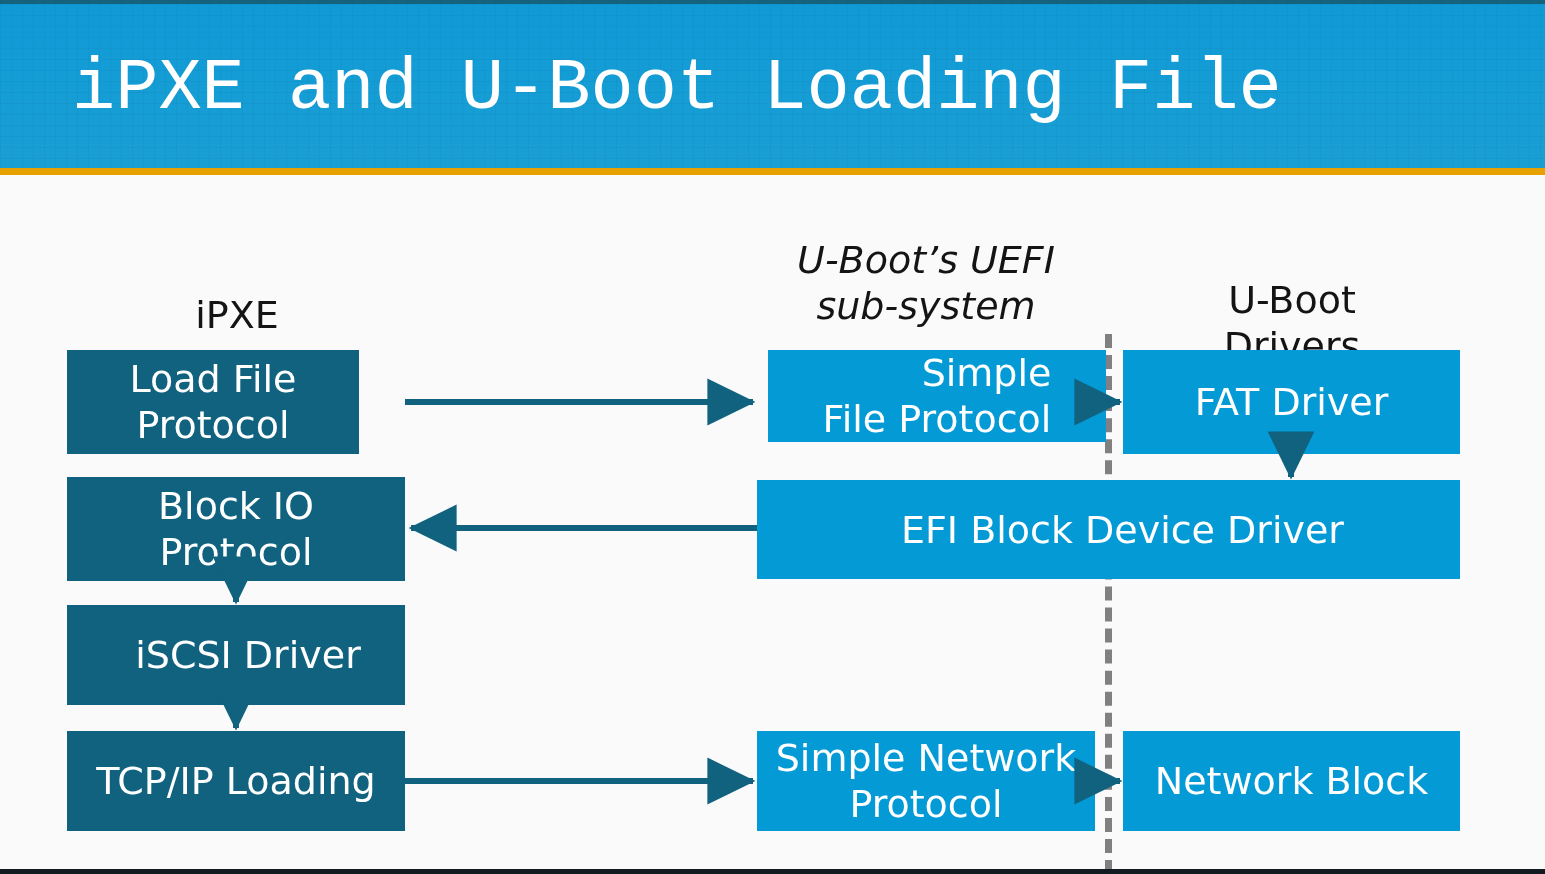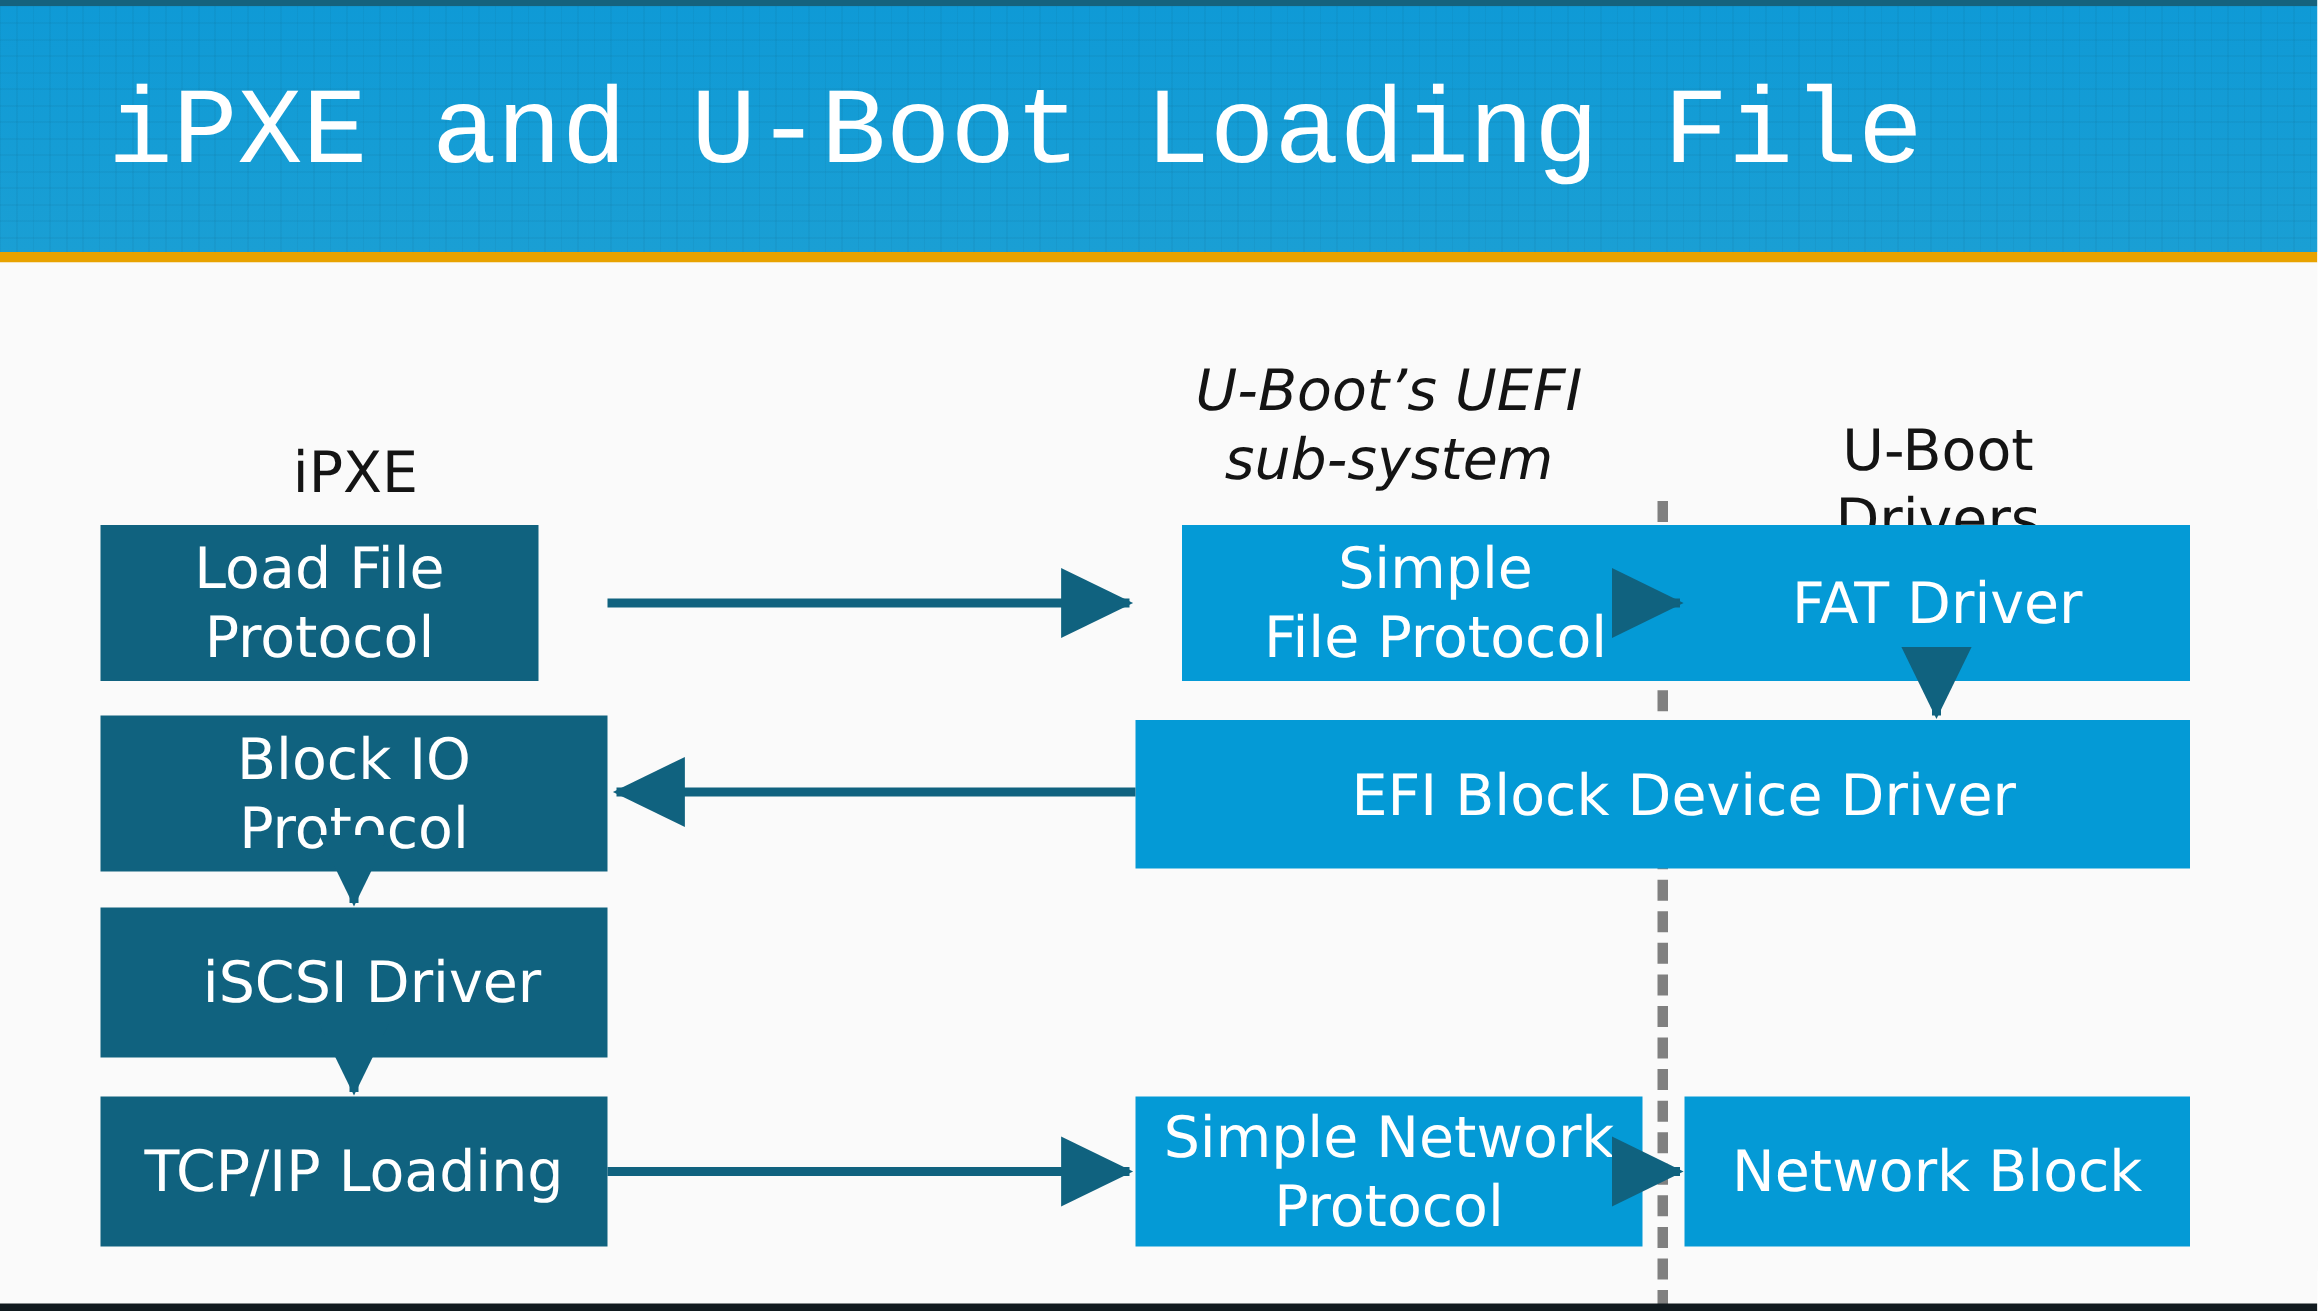--- a/index.html
+++ b/index.html
@@ -130,21 +130,21 @@
   <div class="box dark" style="left:67px; top:350px; width:292px; height:104px;">Load File
 Protocol</div>
 
   <div class="box dark" style="left:67px; top:477px; width:338px; height:104px;">Block IO
 Protocol</div>
 
   <div class="box dark" style="left:67px; top:605px; width:338px; height:100px;padding-left:24px;">iSCSI Driver</div>
 
   <div class="box dark" style="left:67px; top:731px; width:338px; height:100px;">TCP/IP Loading</div>
 
-  <div class="box light" style="left:788px; top:350px; width:338px; height:104px;">Simple
+  <div class="box light" style="left:768px; top:350px; width:338px; height:92px;text-align:right;">Simple
 File Protocol</div>
 
   <div class="box light" style="left:757px; top:480px; width:703px; height:99px;padding-left:28px;">EFI Block Device Driver</div>
 
   <div class="box light overflow-text" style="left:757px; top:731px; width:338px; height:100px;">Simple Network
 Protocol</div>
 
   <div class="box light" style="left:1123px; top:350px; width:337px; height:104px;">FAT Driver</div>
 
   <div class="box light" style="left:1123px; top:731px; width:337px; height:100px;">Network Block</div>

